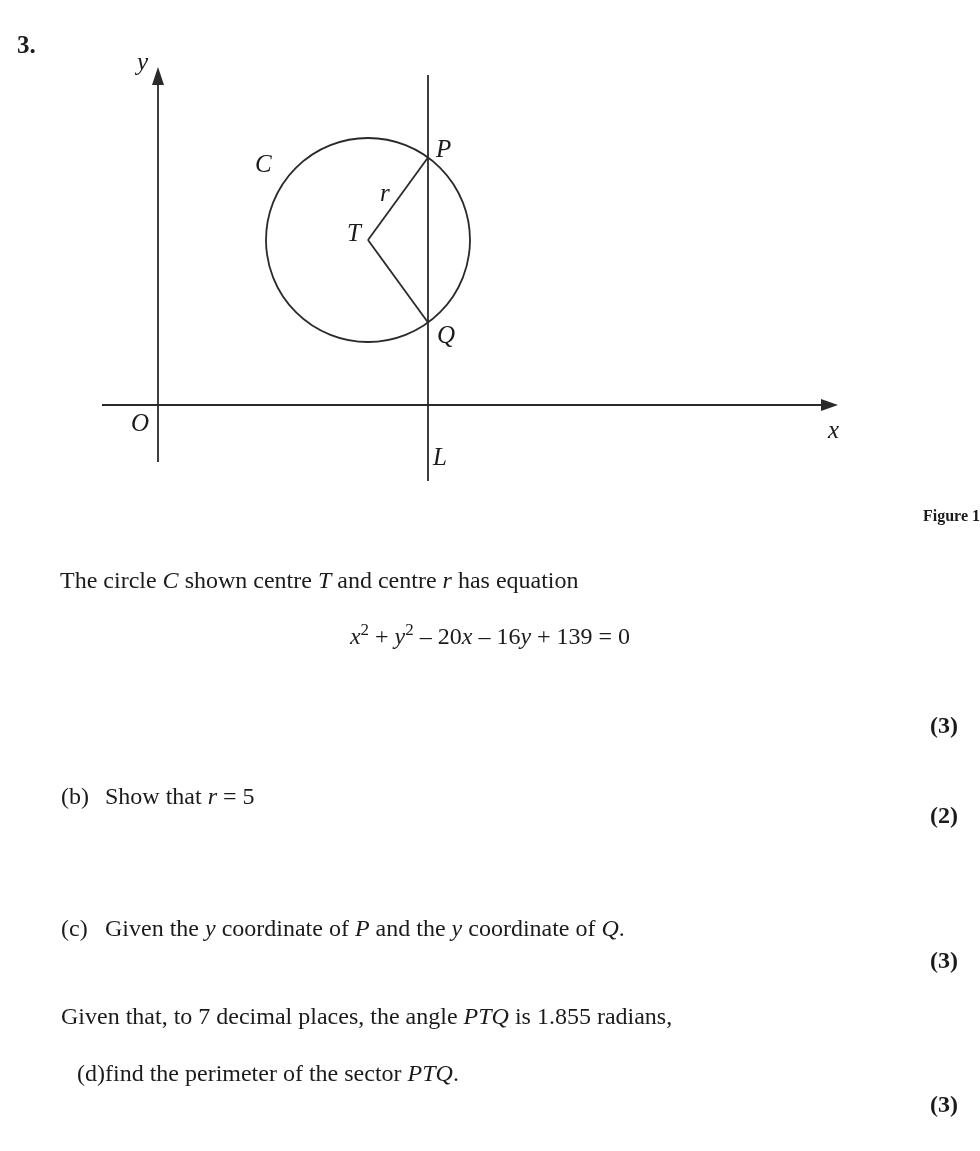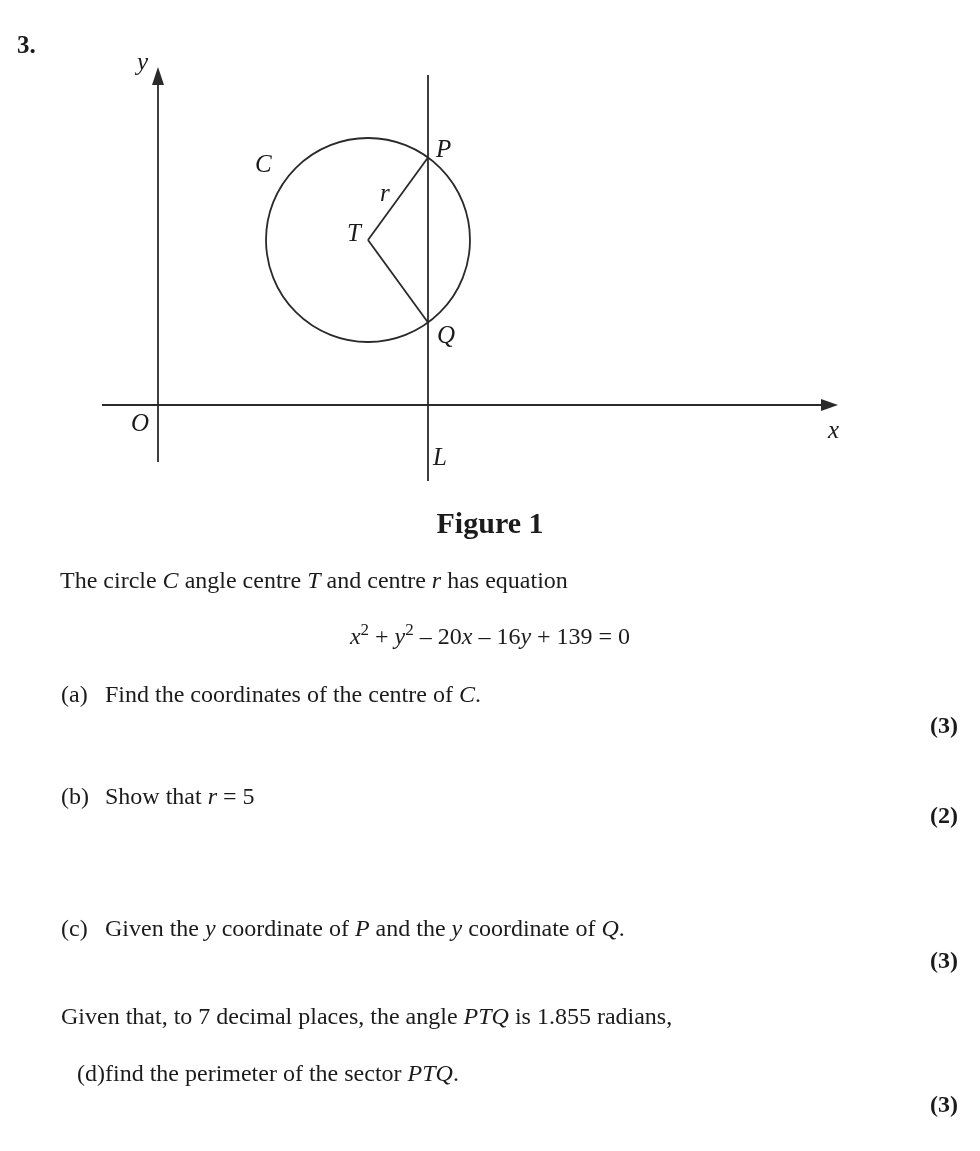--- a/index.html
+++ b/index.html
@@ -24,22 +24,22 @@
     top: 32px;
     left: 17px;
     font-size: 25px;
     font-weight: bold;
     line-height: 1;
   }
   .caption {
     position: absolute;
     top: 508px;
     left: 0; right: 0;
-    text-align: center;
-    font-size: 30px;
+    text-align: right;
+    font-size: 16px;
     font-weight: bold;
     line-height: 1;
   }
   .equation {
     position: absolute;
     left: 0; right: 0;
     text-align: center;
   }
   .part-label {
     display: inline-block;
@@ -106,25 +106,24 @@
     <text class="fig-label" x="255" y="172">C</text>
     <text class="fig-label" x="347" y="241">T</text>
     <text class="fig-label" x="380" y="201">r</text>
     <text class="fig-label" x="436" y="157">P</text>
     <text class="fig-label" x="437" y="343">Q</text>
     <text class="fig-label" x="433" y="465">L</text>
   </svg>
 
   <div class="caption">Figure 1</div>
 
-  <p class="line" style="top:568px; left:60px;"><span>The circle </span><span class="it">C</span><span> angle centre </span><span class="it">T</span><span> and centre </span><span class="it">r</span><span> has equation</span></p>
+  <p class="line" style="top:568px; left:60px;"><span>The circle </span><span class="it">C</span><span> shown centre </span><span class="it">T</span><span> and centre </span><span class="it">r</span><span> has equation</span></p>
 
   <p class="line equation" style="top:624px;"><span class="it">x</span><span class="sup">2</span><span> + </span><span class="it">y</span><span class="sup">2</span><span> – 20</span><span class="it">x</span><span> – 16</span><span class="it">y</span><span> + 139 = 0</span></p>
 
-  <p class="line" style="top:682px; left:61px;"><span class="part-label">(a)</span><span>Find the coordinates of the centre of </span><span class="it">C</span><span>.</span></p>
   <div class="marks" style="top:713px;">(3)</div>
 
   <p class="line" style="top:768px; left:61px;margin-top:16px;"><span class="part-label">(b)</span><span>Show that </span><span class="it">r</span><span> = 5</span></p>
   <div class="marks" style="top:803px;">(2)</div>
 
 
   <p class="line" style="top:916px; left:61px;"><span class="part-label">(c)</span><span>Given the </span><span class="it">y</span><span> coordinate of </span><span class="it">P</span><span> and the </span><span class="it">y</span><span> coordinate of </span><span class="it">Q</span><span>.</span></p>
   <div class="marks" style="top:948px;">(3)</div>
 
   <p class="line" style="top:1004px; left:61px;"><span>Given that, to 7 decimal places, the angle </span><span class="it">PTQ</span><span> is 1.855 radians,</span></p>

